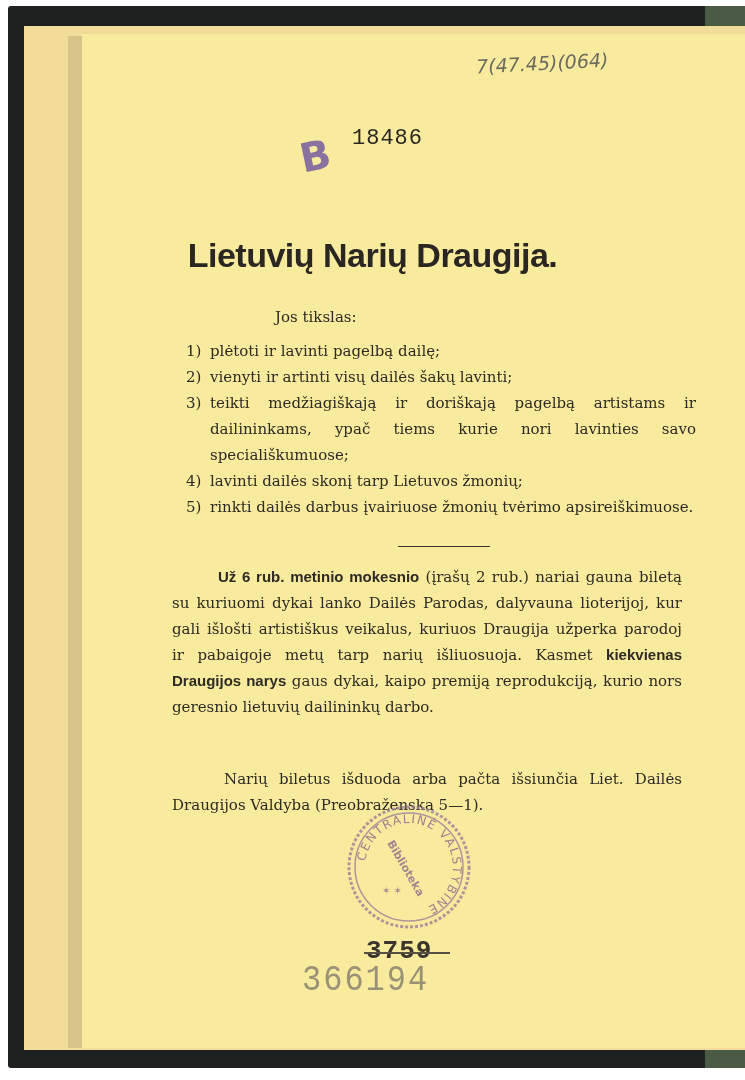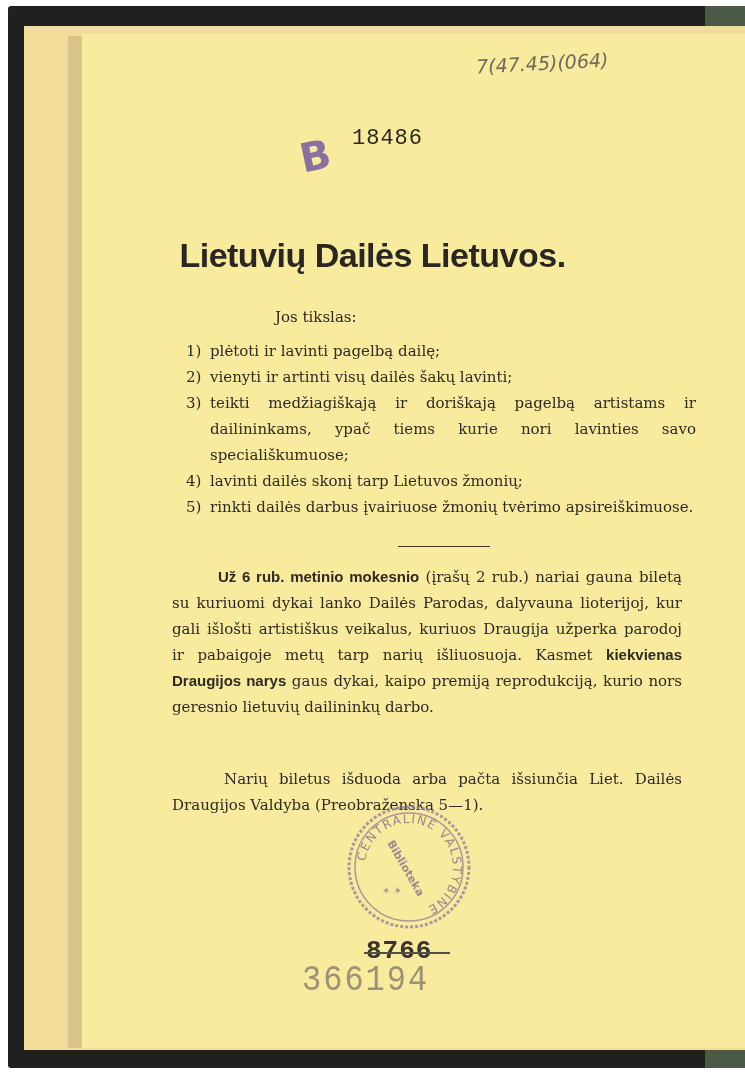--- a/index.html
+++ b/index.html
@@ -35,21 +35,21 @@
 <div class="cover-green"></div>
 <div class="endpaper"></div>
 <div class="endpaper-fold"></div>
 
 <div class="page"></div>
 
 <div class="annot">7(47.45)(064)</div>
 <div class="stamp-b">B</div>
 <div class="acc-num">18486</div>
 
-<div class="title">Lietuvių Dailės Lietuvos.</div>
+<div class="title">Lietuvių Narių Draugija.</div>
 <div class="intro">Jos tikslas:</div>
 
 <div class="goals">
   <div class="goal">
       <span class="n">1)</span>
       <span class="t">plėtoti ir lavinti pagelbą dailę;</span>
     </div>
   <div class="goal">
       <span class="n">2)</span>
       <span class="t">vienyti ir artinti visų dailės šakų lavinti;</span>
@@ -80,15 +80,15 @@
   <defs>
       <path id="ring" d="M65,65 m-44,0 a44,44 0 1,1 88,0 a44,44 0 1,1 -88,0"></path>
     </defs>
   <text font-family="DejaVu Sans, sans-serif" font-size="12" fill="#8d6f8c" letter-spacing="1.5" opacity="0.85">
     <textPath href="#ring" startOffset="2%">CENTRALINĖ VALSTYBINĖ</textPath>
   </text>
   <text x="62" y="70" font-family="DejaVu Sans, sans-serif" font-size="11" font-weight="bold" fill="#8d6f8c" opacity="0.8" text-anchor="middle" transform="rotate(60 62 66)">Biblioteka</text>
   <text x="38" y="92" font-size="10" fill="#8d6f8c" opacity="0.8">✶ ✶</text>
 </svg>
 
-<div class="num-bold">8766</div>
+<div class="num-bold">3759</div>
 <div class="strike"></div>
 <div class="num-faint">366194</div>
 
 </body></html>

